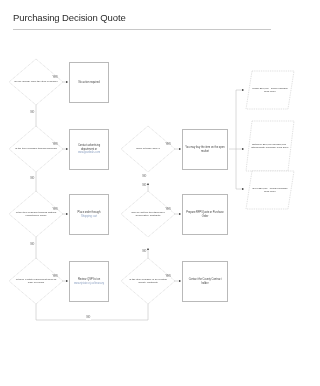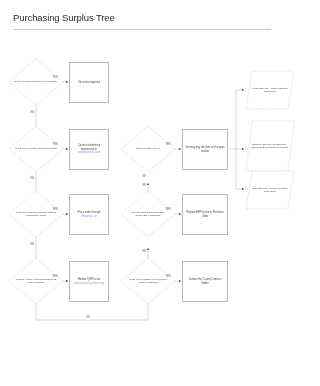--- a/index.html
+++ b/index.html
@@ -98,21 +98,21 @@
     padding: 0 0.5px;
     white-space: nowrap;
     line-height: 1;
   }
 </style>
 </head>
 <body>
 
 <div id="page">
 
-  <div id="page-title">Purchasing Surplus Tree</div>
+  <div id="page-title">Purchasing Decision Quote</div>
   <div id="title-rule"></div>
 
   <div id="canvas">
 
     <svg id="wires" viewBox="0 0 298 354">
       <defs>
         <marker id="ah" markerWidth="5" markerHeight="5" refX="4" refY="2.5" orient="auto" markerUnits="strokeWidth">
           <path d="M0,0.6 L4.2,2.5 L0,4.4 z" fill="#2f2f2f"></path>
         </marker>
       </defs>

